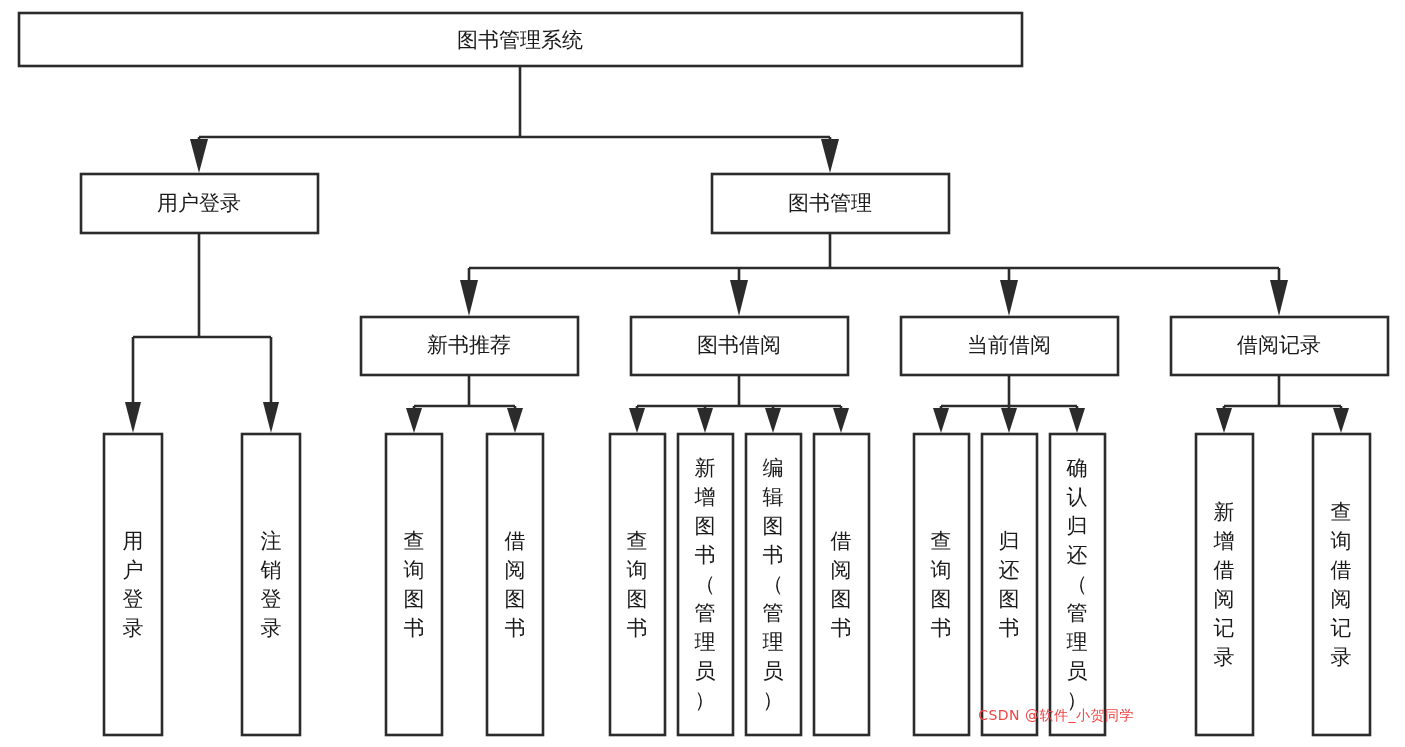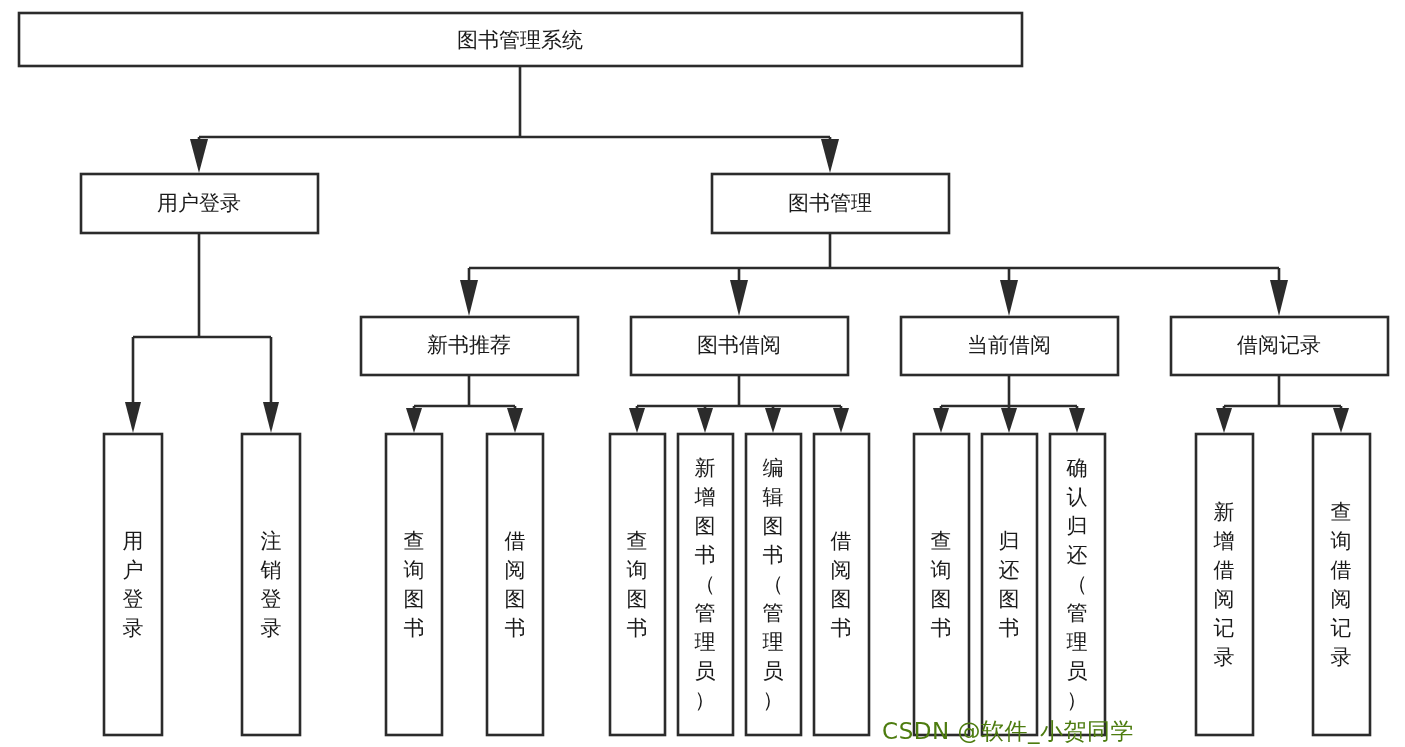--- a/index.html
+++ b/index.html
@@ -56,24 +56,24 @@
     font-family: "DejaVu Sans", "Liberation Sans", sans-serif;
     font-size: 21px;
     fill: #1a1a1a;
     text-anchor: middle;
     dominant-baseline: middle;
     white-space: pre;
   }
   .watermark-text {
     position: absolute;
     right: 6px;
-    bottom: 0;
-    font-family: "DejaVu Sans", "Liberation Sans", sans-serif;
-    font-size: 23px;
-    color: #4d7c0f;
+    bottom: 22px;
+    font-family: "DejaVu Sans", "Liberation Sans", sans-serif;
+    font-size: 14px;
+    color: #ef4444;
     letter-spacing: 0.5px;
     user-select: none;
     white-space: nowrap;
   }
 </style>
 </head>
 <body>
 
 <div id="diagram-root">
   <svg id="diagram-canvas" viewBox="0 0 1405 747">

